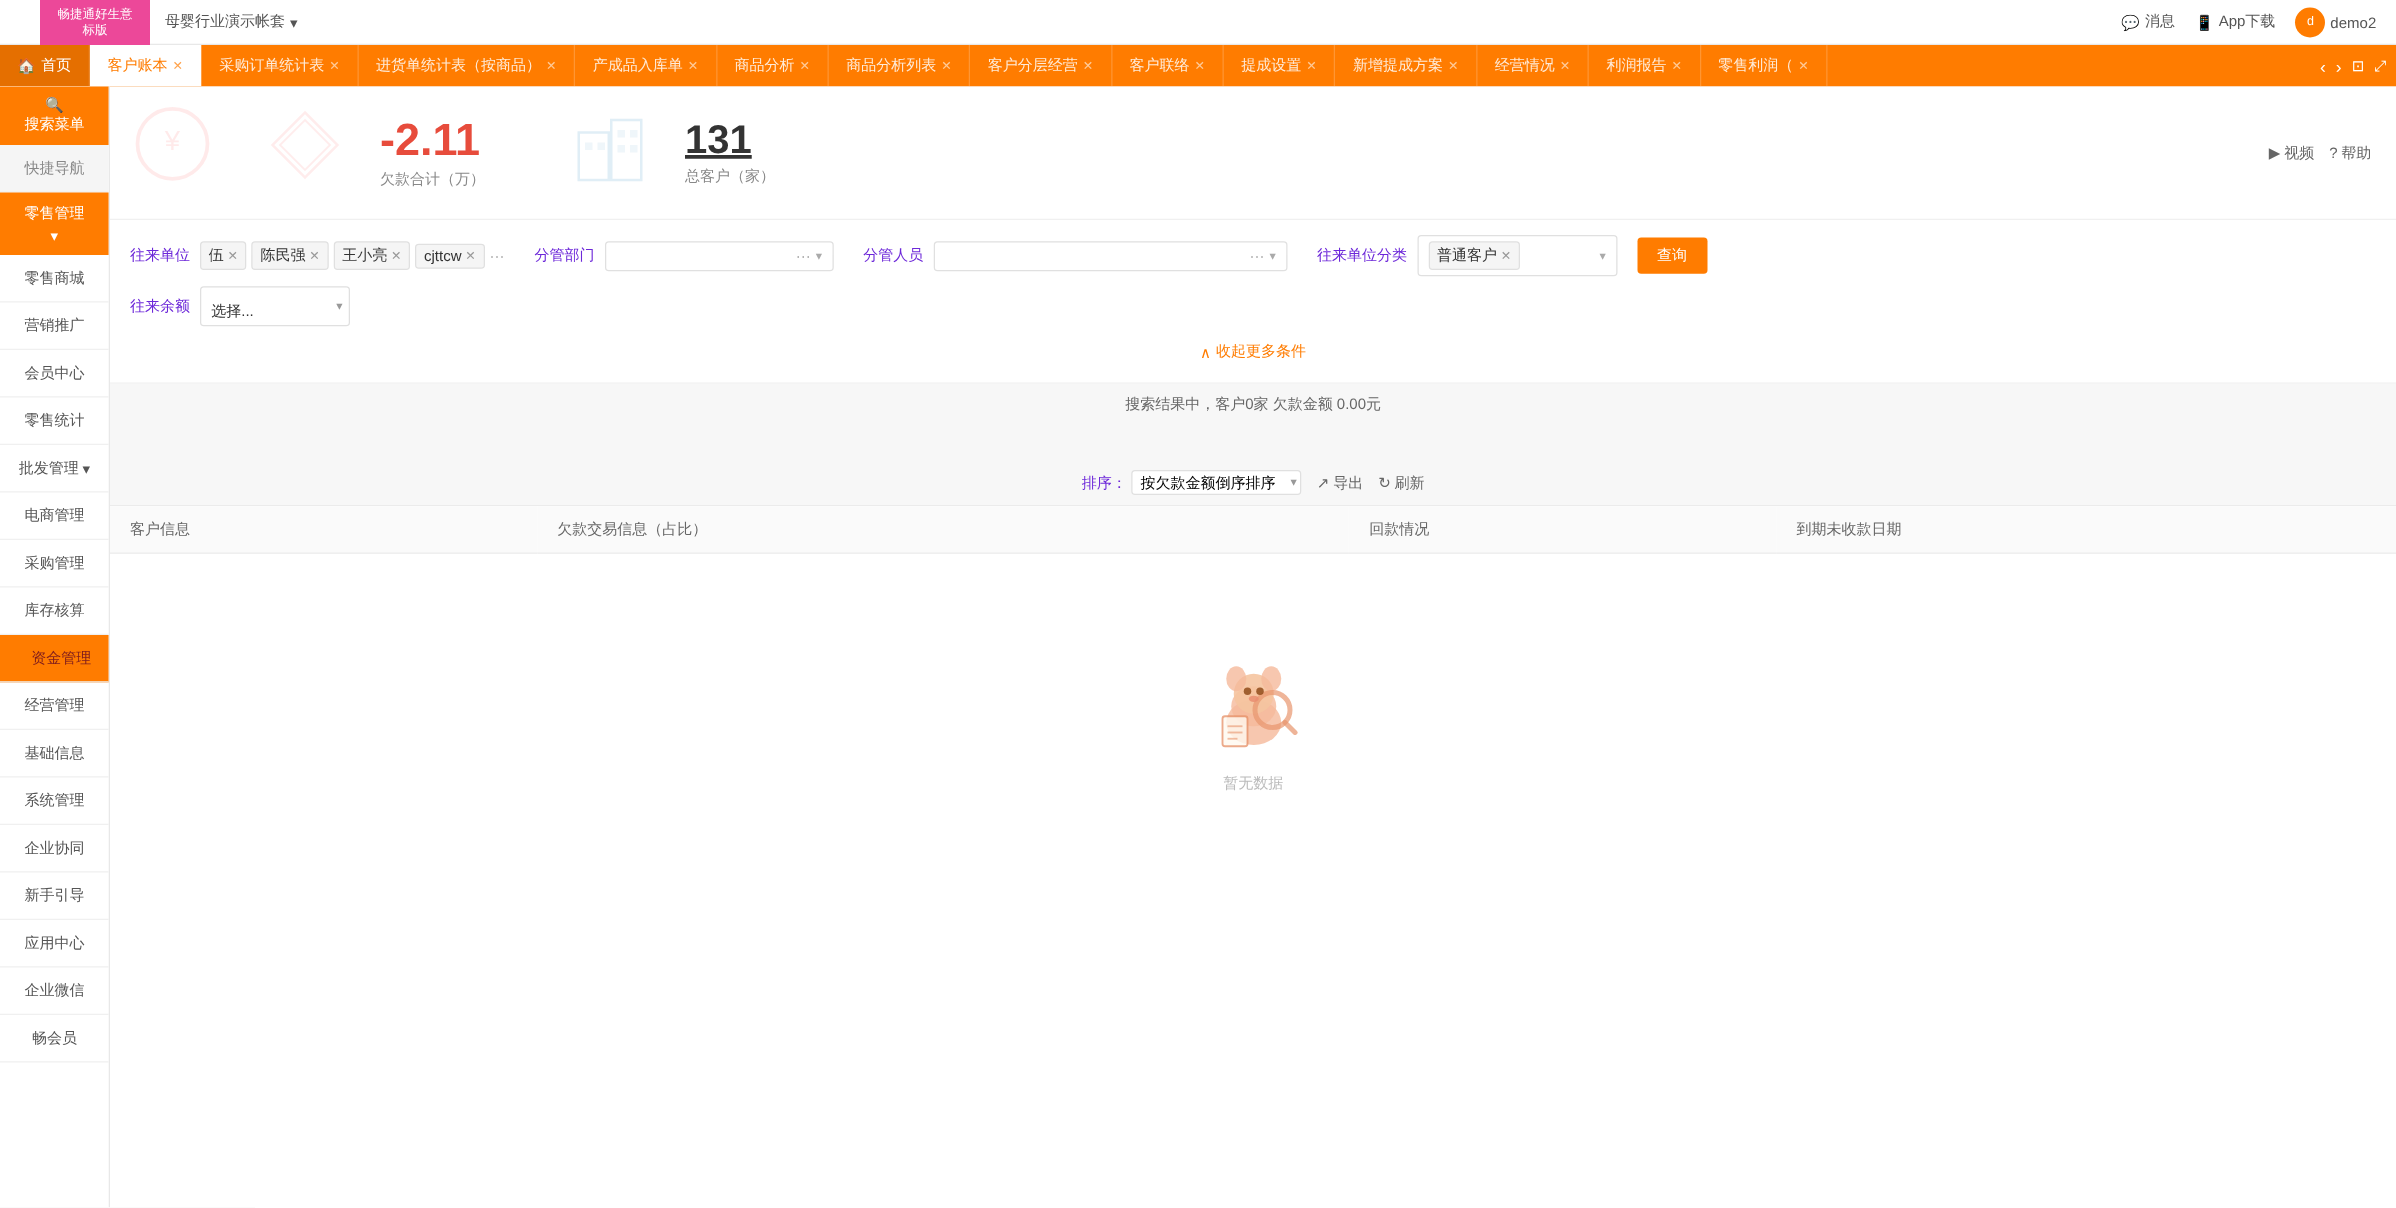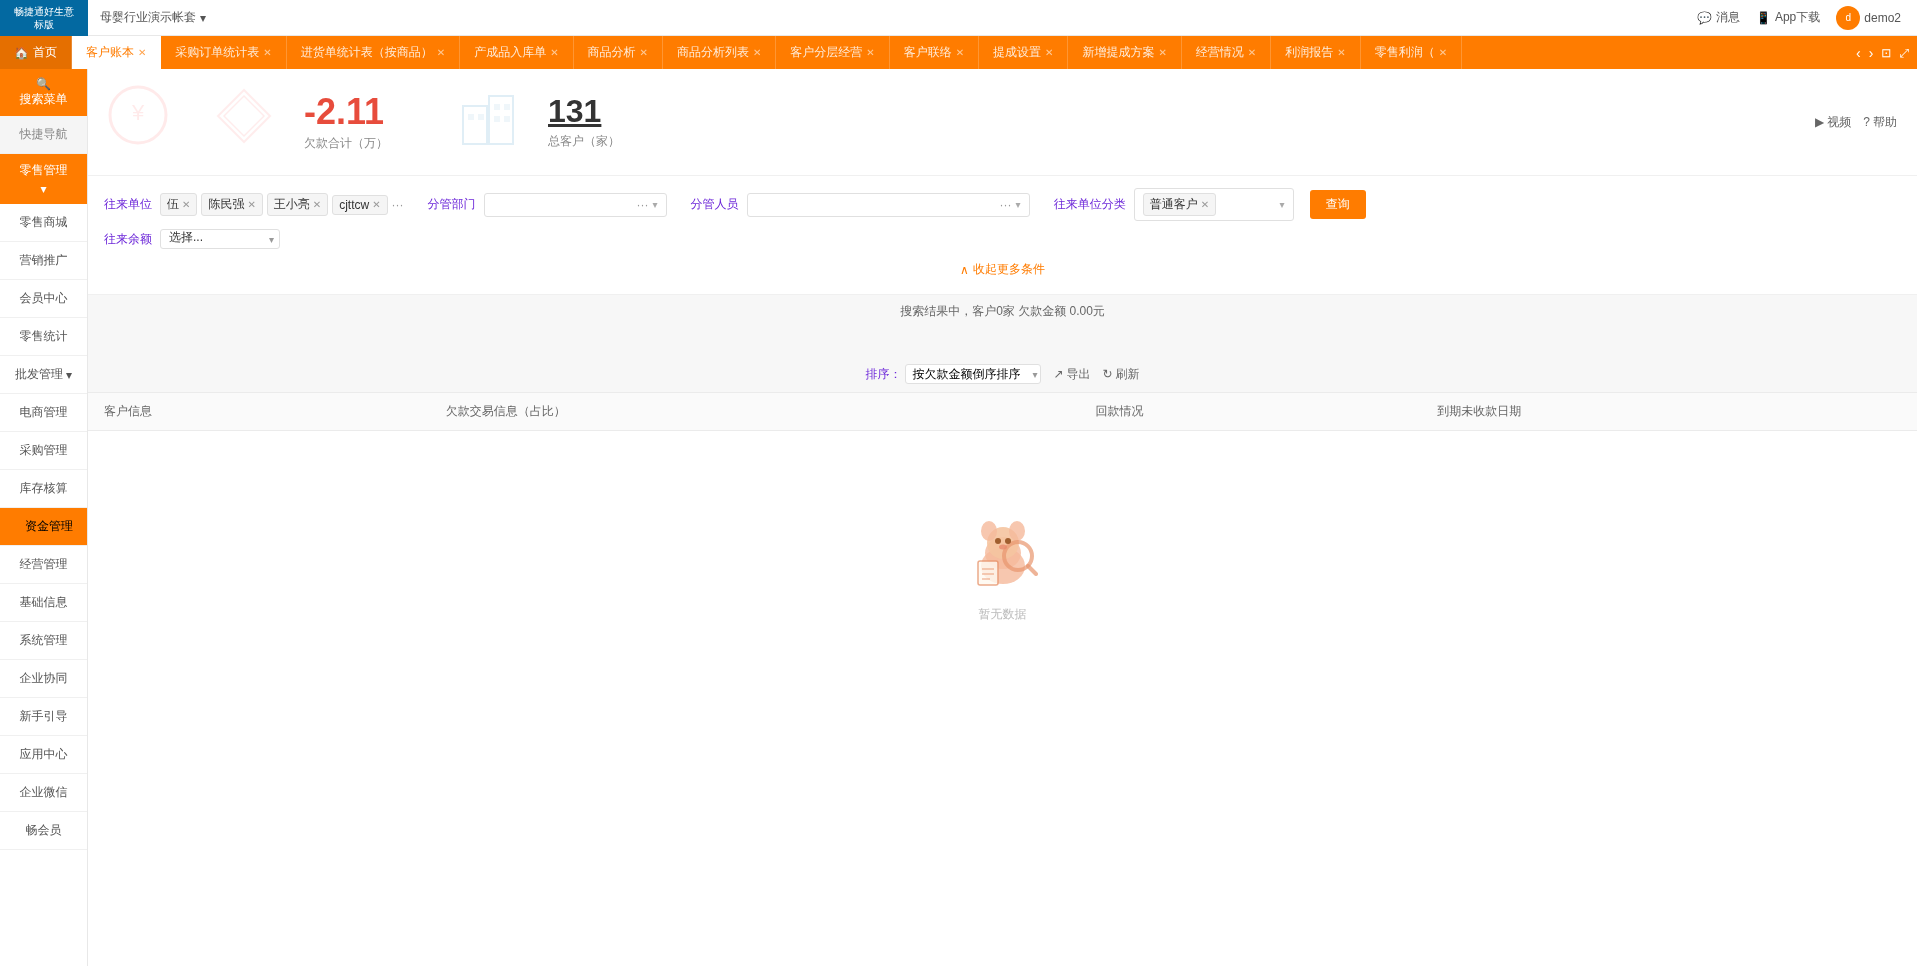--- a/index.html
+++ b/index.html
@@ -5,21 +5,21 @@
     * { box-sizing: border-box; margin: 0; padding: 0; }
     body { font-family: 'Microsoft YaHei', Arial, sans-serif; font-size: 12px; background: #f5f5f5; display: flex; flex-direction: column; height: 100vh; overflow: hidden; }
 
     
     .main-layout { display: flex; flex: 1; overflow: hidden; }
 
     
     .sidebar { width: 88px; background: #fff; border-right: 1px solid #e8e8e8; display: flex; flex-direction: column; overflow-y: auto; flex-shrink: 0; }
     .sidebar-search { padding: 8px 6px; background: #ff7c00; color: #fff; text-align: center; cursor: pointer; font-size: 12px; }
     .sidebar-nav-item { padding: 10px 6px; text-align: center; cursor: pointer; color: #555; font-size: 12px; border-bottom: 1px solid #f0f0f0; }
-    .sidebar-nav-item.active { background: #ff7c00; color: #000000; padding-left: 17px; }
+    .sidebar-nav-item.active { background: #ff7c00; color: #7f1d1d; padding-left: 17px; }
     .sidebar-section-header { padding: 8px 6px; text-align: center; cursor: pointer; color: #fff; font-size: 12px; background: #ff7c00; display: flex; align-items: center; justify-content: center; gap: 3px; flex-direction: column; }
 
     
     .content { flex: 1; overflow: hidden; display: flex; flex-direction: column; }
 
     
     .stats-bar { background: #fff; display: flex; padding: 16px 20px; border-bottom: 1px solid #f0f0f0; align-items: center; min-height: 100px; }
     .stat-item { display: flex; flex-direction: column; align-items: flex-start; padding: 0 40px 0 0; position: relative; }
     .stat-value { font-size: 36px; font-weight: bold; color: #e74c3c; line-height: 1.1; }
     .stat-value.negative { color: #e74c3c; }
@@ -29,21 +29,21 @@
     .stats-right-actions span { cursor: pointer; display: flex; align-items: center; gap: 3px; }
 
     
     .filter-area { background: #fff; padding: 12px 16px; border-bottom: 1px solid #f0f0f0; }
     .filter-row { display: flex; align-items: center; gap: 8px; margin-bottom: 8px; flex-wrap: wrap; }
     .filter-label { color: #6d28d9; font-size: 12px; white-space: nowrap; }
     .filter-tags { display: flex; gap: 4px; flex-wrap: wrap; align-items: center; }
     .filter-tag { background: #f5f5f5; border: 1px solid #e0e0e0; border-radius: 3px; padding: 2px 6px; font-size: 12px; color: #333; display: flex; align-items: center; gap: 3px; }
     .filter-tag .tag-close { color: #999; cursor: pointer; font-size: 10px; }
     .filter-more { color: #999; cursor: pointer; font-size: 12px; }
-    .filter-select { border: 1px solid #e0e0e0; border-radius: 3px; padding: 0 24px 4px 8px; font-size: 12px; color: #333; background: #fff; cursor: pointer; min-width: 120px; appearance: none; position: relative; }
+    .filter-select { border: 1px solid #e0e0e0; border-radius: 3px; padding: 12px 24px 4px 8px; font-size: 12px; color: #333; background: #fff; cursor: pointer; min-width: 120px; appearance: none; position: relative; }
     .filter-select-wrap { position: relative; display: inline-block; }
     .filter-select-wrap::after { content: '▾'; position: absolute; right: 6px; top: 50%; transform: translateY(-50%); color: #999; pointer-events: none; font-size: 10px; }
     .filter-input-wrap { position: relative; display: inline-flex; align-items: center; border: 1px solid #e0e0e0; border-radius: 3px; padding: 4px 8px; min-width: 200px; }
     .filter-input-wrap input { border: none; outline: none; font-size: 12px; flex: 1; }
     .filter-dots { color: #999; cursor: pointer; padding: 0 4px; }
     .filter-collapse { text-align: center; padding: 4px 0; color: #ff7c00; font-size: 12px; cursor: pointer; display: flex; align-items: center; justify-content: center; gap: 4px; }
 
     
     .results-bar { background: #f7f7f7; padding: 8px 16px; display: flex; align-items: center; justify-content: space-between; border-bottom: 1px solid #ebebeb; flex-direction: column; }
     .results-info { font-size: 12px; color: #666; }
@@ -60,21 +60,21 @@
     .data-table th { padding: 10px 16px; text-align: left; font-size: 12px; color: #666; font-weight: normal; border-bottom: 1px solid #ebebeb; background: #fafafa; white-space: nowrap; }
     .data-table td { padding: 10px 16px; font-size: 12px; color: #333; border-bottom: 1px solid #f5f5f5; }
     .empty-state { display: flex; flex-direction: column; align-items: center; justify-content: center; padding: 80px 0; color: #bbb; font-size: 12px; }
 
     
     .btn-orange { background: #ff7c00; color: #fff; border: none; border-radius: 3px; padding: 6px 16px; font-size: 12px; cursor: pointer; }
 
     
     .app-header { height: 36px; background: #fff; display: flex; align-items: center; justify-content: space-between; border-bottom: 1px solid #e8e8e8; padding: 0; flex-shrink: 0; }
     .app-header-left { display: flex; align-items: center; }
-    .app-header-logo { width: 88px; height: 36px; background: #0369a1; display: flex; align-items: center; justify-content: center; flex-shrink: 0; }
+    .app-header-logo { width: 88px; height: 36px; background: #ec4899; display: flex; align-items: center; justify-content: center; flex-shrink: 0; margin-left: 32px; }
     .app-header-logo-text { color: #fff; font-size: 10px; text-align: center; line-height: 1.3; }
     .app-header-selector { display: flex; align-items: center; padding: 0 12px; color: #555; font-size: 12px; cursor: pointer; gap: 4px; }
     .app-header-right { display: flex; align-items: center; gap: 16px; padding-right: 16px; font-size: 12px; color: #555; }
     .app-header-right-item { display: flex; align-items: center; gap: 4px; cursor: pointer; }
     .avatar-circle { width: 24px; height: 24px; border-radius: 50%; background: #ff7c00; color: #fff; display: flex; align-items: center; justify-content: center; font-size: 10px; }
 
     
     .h-tabs { display: flex; background: #ff7c00; overflow-x: auto; flex-shrink: 0; scrollbar-width: none; }
     .h-tabs::-webkit-scrollbar { display: none; }
     .h-tab { padding: 8px 14px; color: rgba(255,255,255,0.85); font-size: 12px; white-space: nowrap; cursor: pointer; display: flex; align-items: center; gap: 4px; border-right: 1px solid rgba(255,255,255,0.2); flex-shrink: 0; }

